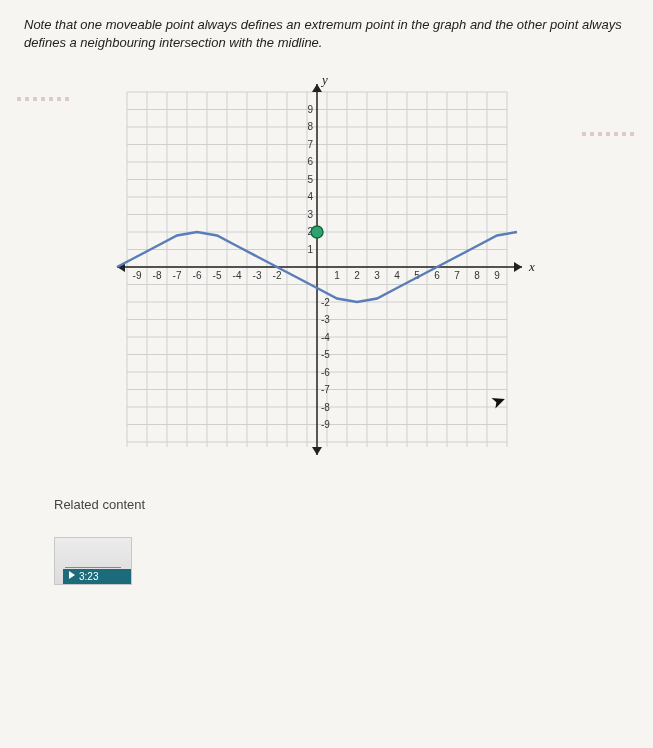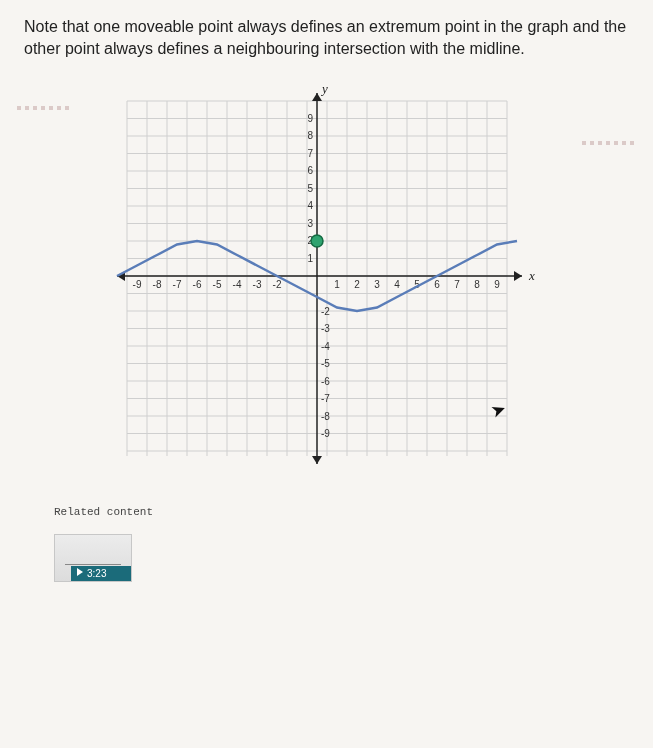--- a/index.html
+++ b/index.html
@@ -13,21 +13,22 @@
     .container {
       padding: 16px 24px;
     }
     .problem-statement {
       font-size: 16px;
       line-height: 1.5;
       color: #222;
       margin-bottom: 8px;
     }
     .problem-note {
-      font-size: 16px;
+      font-style: italic;
+      font-size: 13px;
       line-height: 1.4;
       color: #222;
       margin-bottom: 20px;
     }
     .fraction {
       display: inline-block;
       vertical-align: middle;
       text-align: center;
       font-size: 15px;
       line-height: 1;
@@ -65,24 +66,23 @@
     .dotted-edge.left { left: -70px; }
     .dotted-edge.right { right: -70px; top: 60px; }
     .dotted-edge span {
       width: 4px; height: 4px; background: #a87c7c;
     }
     .related-section {
       margin-top: 30px;
       padding-left: 30px;
     }
     .related-heading {
-      font-size: 11px;
+      font-size: 13px;
       color: #444;
-      margin-bottom: 16px;
-      font-family: Liberation Mono, monospace;
+      margin-bottom: 25px;
     }
     .related-item {
       display: flex;
       align-items: center;
       gap: 18px;
       margin-bottom: 20px;
     }
     .video-thumb {
       position: relative;
       width: 78px;
@@ -92,21 +92,21 @@
     }
     .video-thumb .inner-curve {
       position: absolute;
       top: 18px; left: 10px; right: 10px;
       height: 12px;
       border-bottom: 1px solid #888;
     }
     .video-duration {
       position: absolute;
       bottom: 0;
-      left: 16px;
+      left: 8px;
       right: 0;
       background: #1b6b7a;
       color: #fff;
       font-size: 10px;
       padding: 2px 6px;
       display: flex;
       align-items: flex-start;
       gap: 4px;
     }
     .play-tri {

